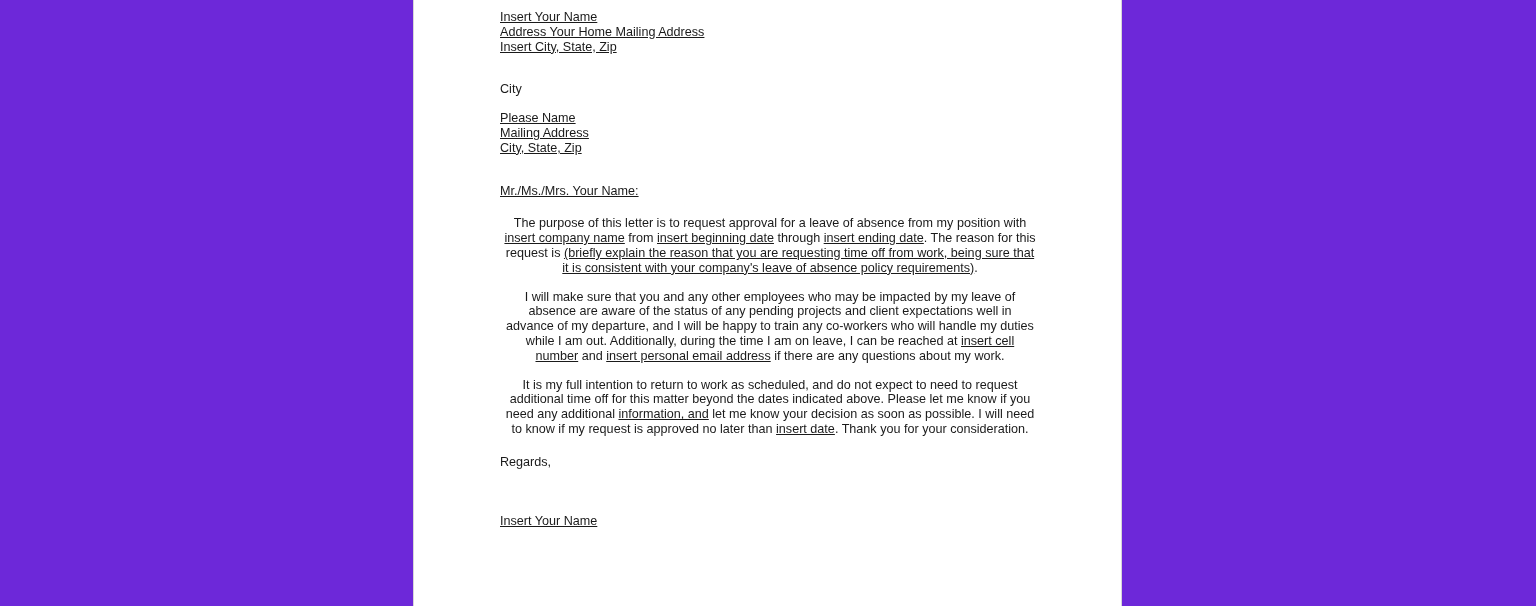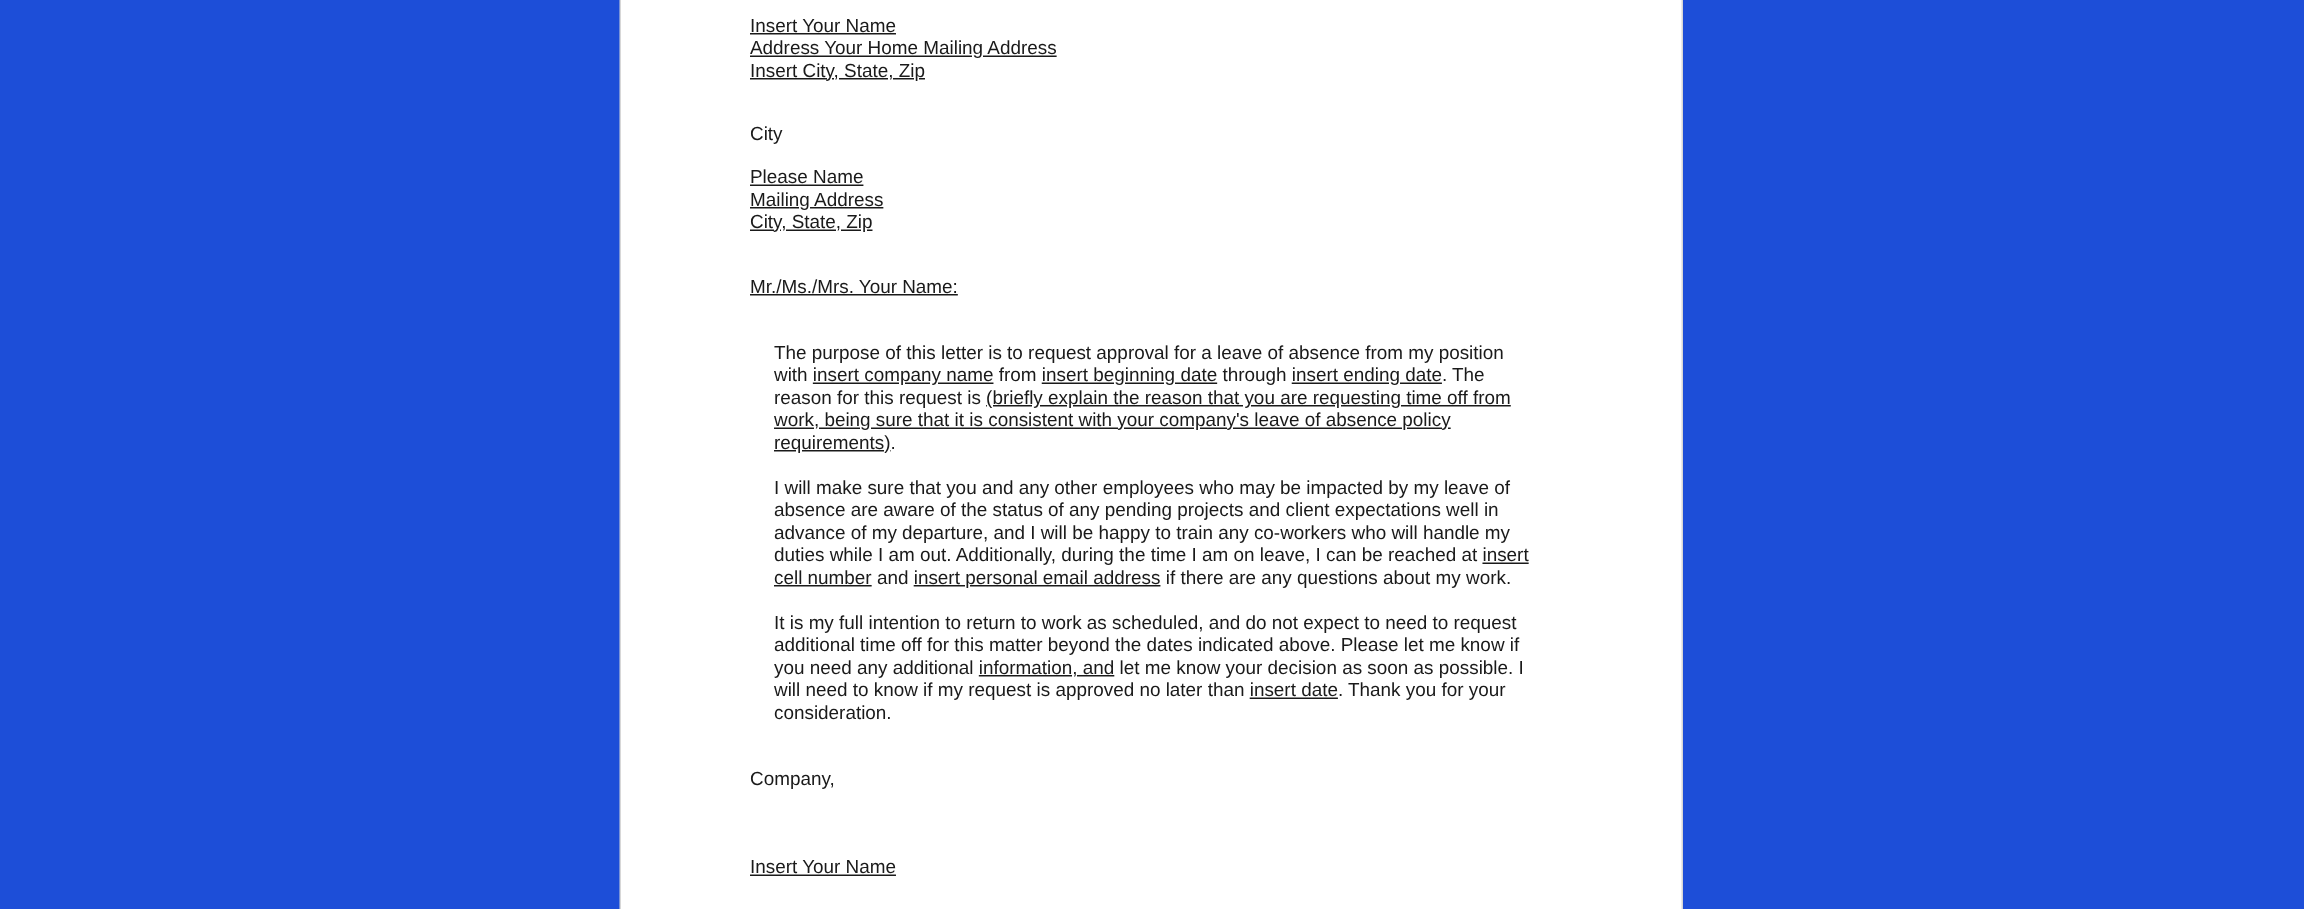--- a/index.html
+++ b/index.html
@@ -8,21 +8,21 @@
     width: 1536px;
     height: 606px;
     background: #e8e8e8;
     font-family: "Liberation Sans", sans-serif;
     overflow: hidden;
   }
   .viewport {
     position: relative;
     width: 1536px;
     height: 606px;
-    background: #1d4ed8;
+    background: #6d28d9;
   }
   .page {
     position: absolute;
     left: 414px;
     top: 0;
     width: 707px;
     min-height: 606px;
     background: #ffffff;
     box-shadow: 0 0 0 1px #d7d7d7;
   }
@@ -41,22 +41,22 @@
   .u {
     text-decoration: underline;
     text-underline-offset: 1px;
   }
   .block {
     margin-bottom: 0;
   }
   .spacer-sm { height: 14px; }
   .spacer-md { height: 28px; }
   .para {
-    margin: 16px;
-    text-align: left;
+    margin: 4px;
+    text-align: center;
   }
   .para + .para { margin-top: 14px; }
   .addr-line { display: block; }
   .sig-space { height: 44px; }
 </style>
 </head>
 <body>
 
 <div class="viewport">
   <div class="page">
@@ -92,21 +92,21 @@
 
       <p class="para"><span>The purpose of this letter is to request approval for a leave of absence from my position with </span><span class="u">insert company name</span><span> from </span><span class="u">insert beginning date</span><span> through </span><span class="u">insert ending date</span><span>. The reason for this request is </span><span class="u">(briefly explain the reason that you are requesting time off from work, being sure that it is consistent with your company's leave of absence policy requirements)</span><span>.</span></p>
 
       <p class="para"><span>I will make sure that you and any other employees who may be impacted by my leave of absence are aware of the status of any pending projects and client expectations well in advance of my departure, and I will be happy to train any co-workers who will handle my duties while I am out. Additionally, during the time I am on leave, I can be reached at </span><span class="u">insert cell number</span><span> and </span><span class="u">insert personal email address</span><span> if there are any questions about my work.</span></p>
 
       <p class="para"><span>It is my full intention to return to work as scheduled, and do not expect to need to request additional time off for this matter beyond the dates indicated above. Please let me know if you need any additional </span><span class="u">information, and</span><span> let me know your decision as soon as possible. I will need to know if my request is approved no later than </span><span class="u">insert date</span><span>. Thank you for your consideration.</span></p>
 
       <div class="spacer-sm"></div>
 
       <div class="block">
-        <span class="line addr-line">Company,</span>
+        <span class="line addr-line">Regards,</span>
       </div>
 
       <div class="sig-space"></div>
 
       <div class="block">
         <span class="line addr-line u">Insert Your Name</span>
       </div>
 
     </div>
   </div>

